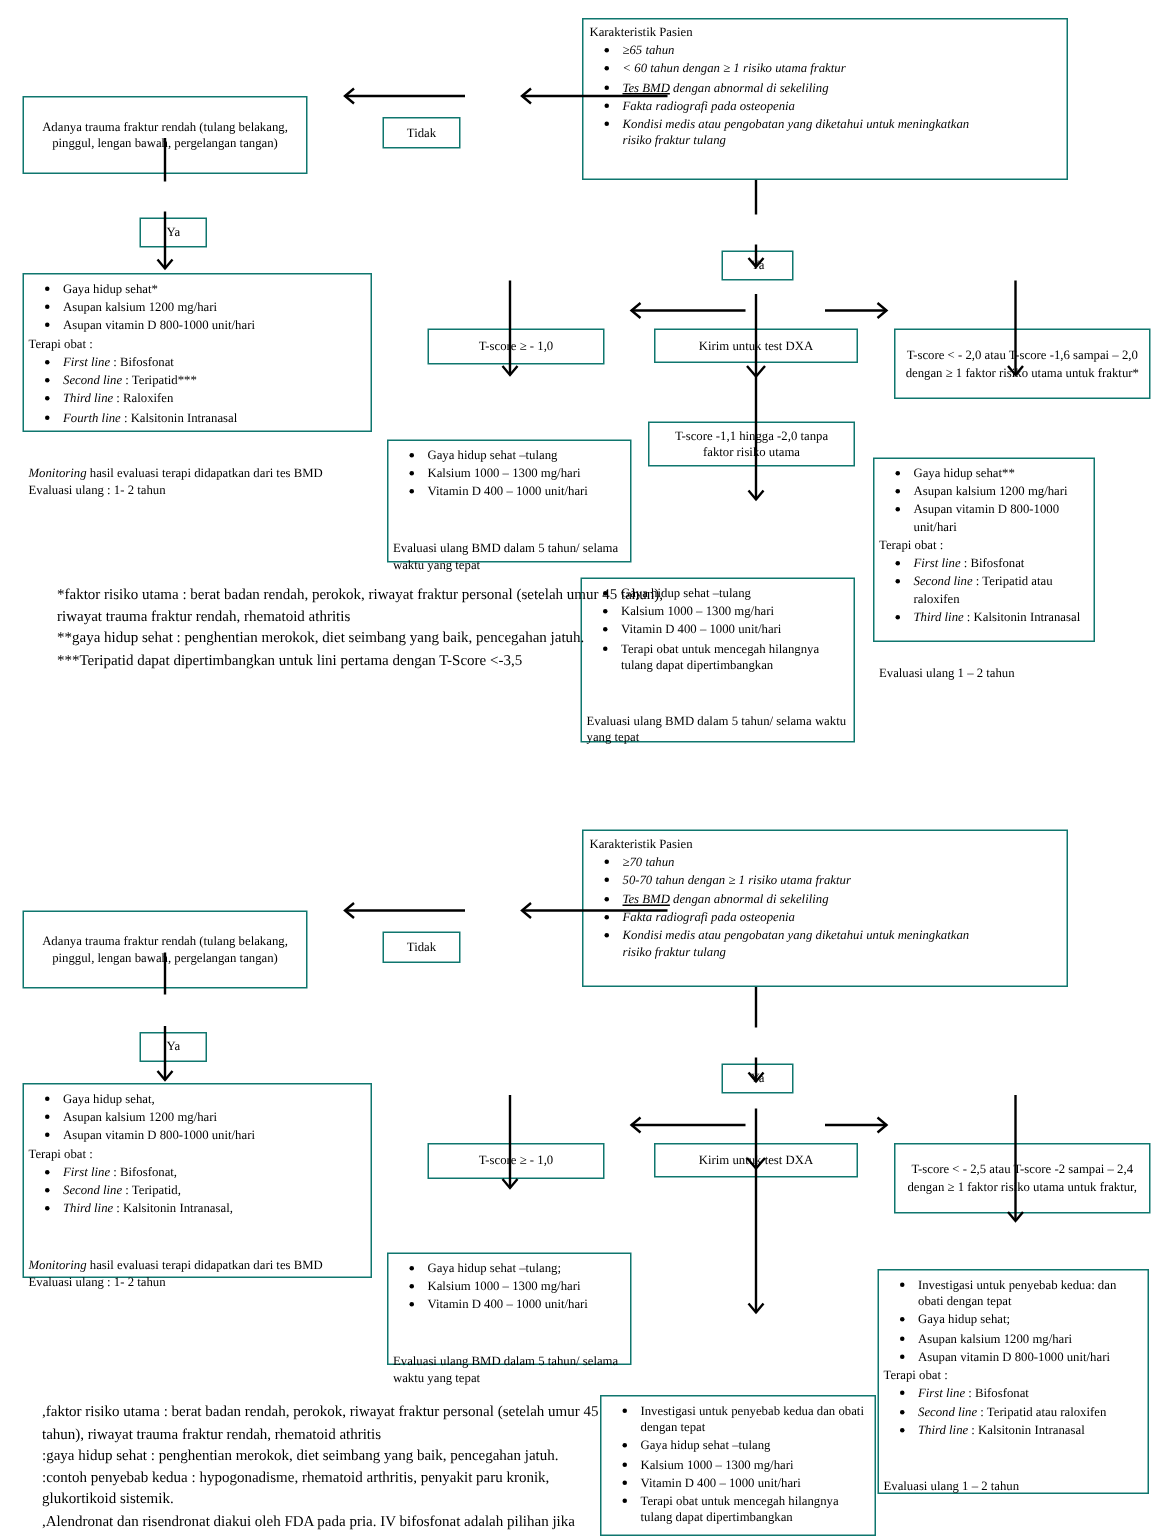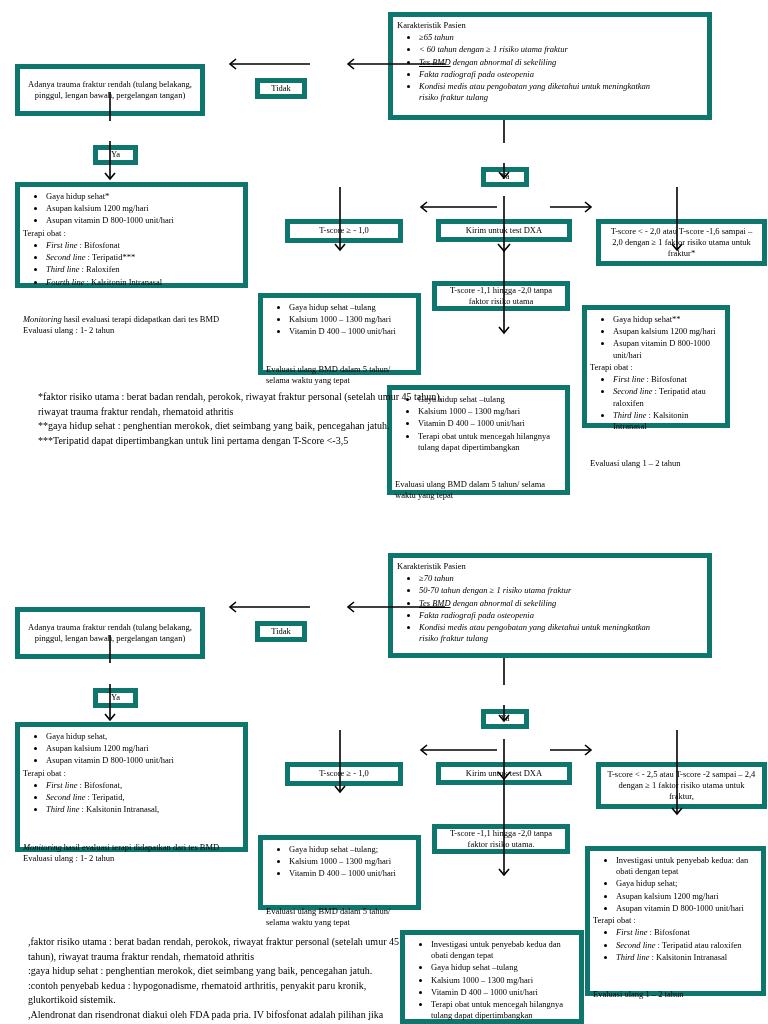--- a/index.html
+++ b/index.html
@@ -1,18 +1,18 @@
 <!DOCTYPE html>
 <html><head>
 <meta charset="utf-8">
 <style>
   html,body{margin:0;padding:0;background:#fff;}
   #page{position:relative;width:768px;height:1024px;background:#fff;
         font-family:"Liberation Serif","DejaVu Serif",serif;color:#000;overflow:hidden;}
-  .fbox{position:absolute;border:5px solid #0f766e;background:#fff;box-sizing:border-box;
+  .fbox{position:absolute;border:1px solid #0f766e;background:#fff;box-sizing:border-box;
         font-size:8.5px;line-height:1.32;padding:3px 4px;}
   .center{display:flex;align-items:center;justify-content:center;text-align:center;padding:2px 6px;margin-top:24px;}
   ul.blt{margin:0;padding:0 2px 0 22px;list-style-type:disc;}
   ul.blt li{margin:1px 0;}
   .flush{margin-left:-1px;}
   .gap-top{margin-top:9px;font-style:italic;}
   .foot-gap{margin-top:26px;}
   .fn{position:absolute;font-size:10px;line-height:1.45;}
   svg.overlay{position:absolute;left:0;top:0;pointer-events:none;}
   i{font-style:italic;}
@@ -150,21 +150,20 @@
         <div>Evaluasi ulang : 1- 2 tahun</div>
       </div>
   </div>
 
   <div class="fbox center" style="left:285px;top:738px;width:118px;height:24px">T-score  ≥ - 1,0</div>
 
   <div class="fbox center" style="left:436px;top:738px;width:136px;height:23px">Kirim untuk test DXA</div>
 
   <div class="fbox center" style="left:596px;top:738px;width:171px;height:47px">T-score &lt; - 2,5 atau T-score  -2 sampai – 2,4 dengan ≥  1 faktor risiko utama untuk fraktur,</div>
 
-  <div class="fbox center" style="left:432px;top:800px;width:138px;height:30px">T-score -1,1 hingga -2,0 tanpa faktor risiko utama.</div>
 
   <div class="fbox" style="left:258px;top:835px;width:163px;height:75px">
     <ul class="blt">
         <li>Gaya hidup sehat –tulang;</li>
         <li>Kalsium  1000 – 1300 mg/hari</li>
         <li>Vitamin D 400 – 1000 unit/hari</li>
       </ul>
     <div class="flush foot-gap">
         <div>Evaluasi ulang BMD dalam  5 tahun/ selama waktu yang tepat</div>
       </div>

